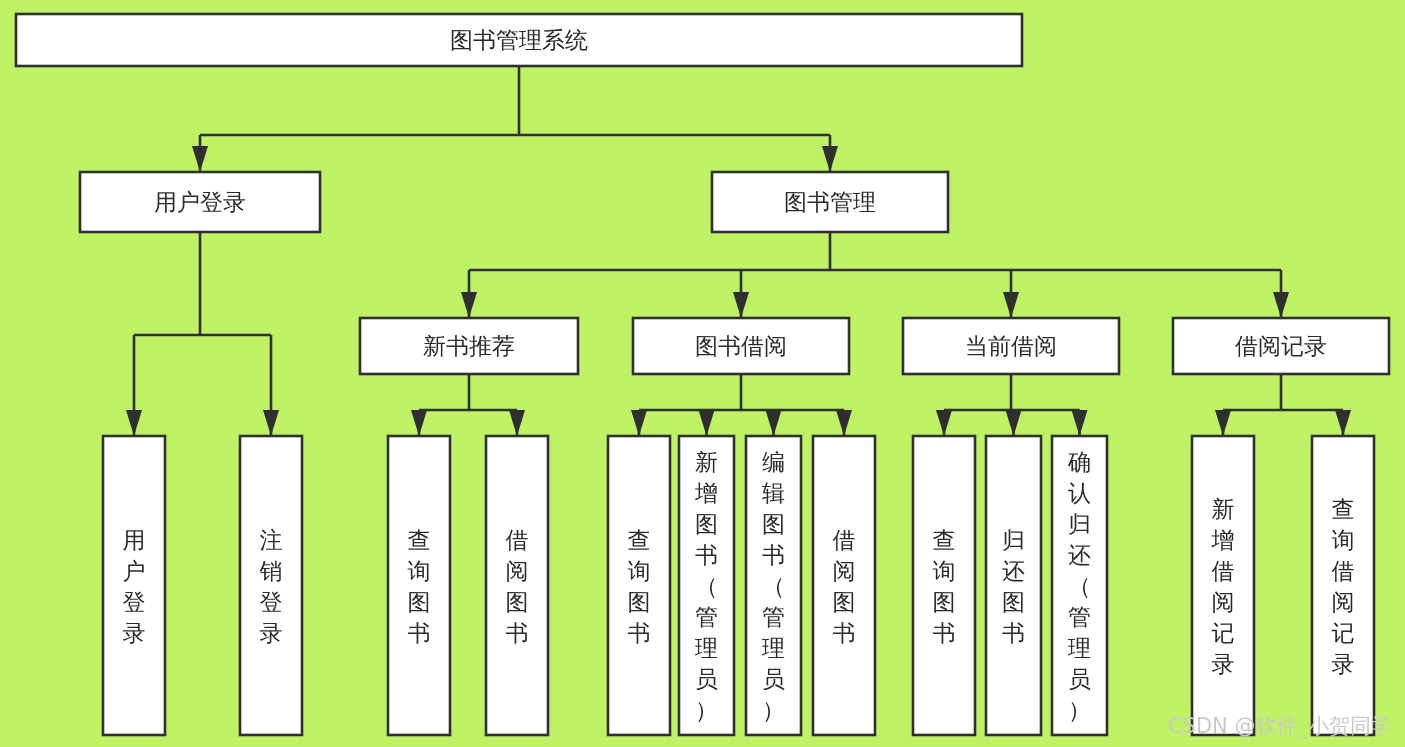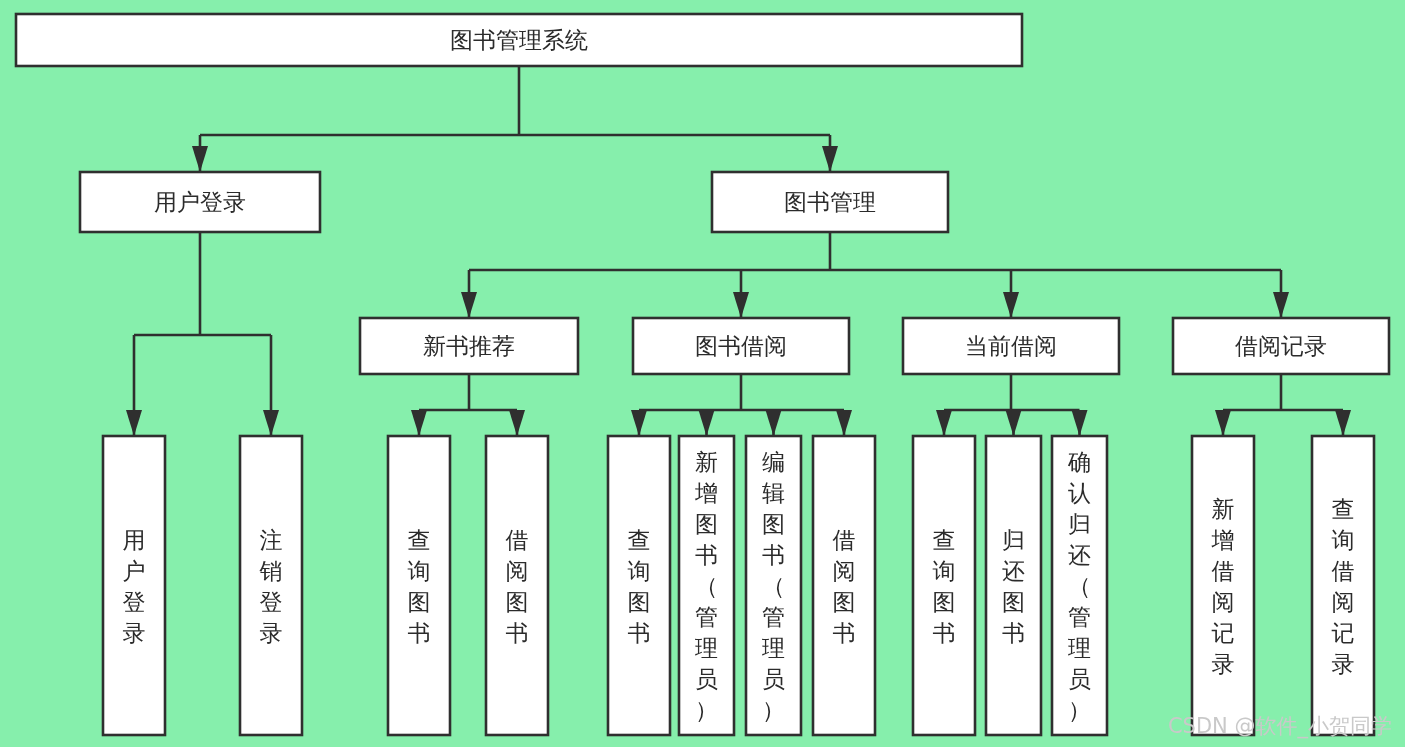--- a/index.html
+++ b/index.html
@@ -11,21 +11,21 @@
   body {
     width: 1405px;
     height: 747px;
     overflow: hidden;
     font-family: "DejaVu Sans", "Liberation Sans", sans-serif;
   }
   #diagram-root {
     position: relative;
     width: 1405px;
     height: 747px;
-    background: #86efac;
+    background: #bef264;
   }
   svg.diagram-canvas {
     position: absolute;
     top: 0;
     left: 0;
     width: 1405px;
     height: 747px;
     display: block;
   }
   .node-box {

